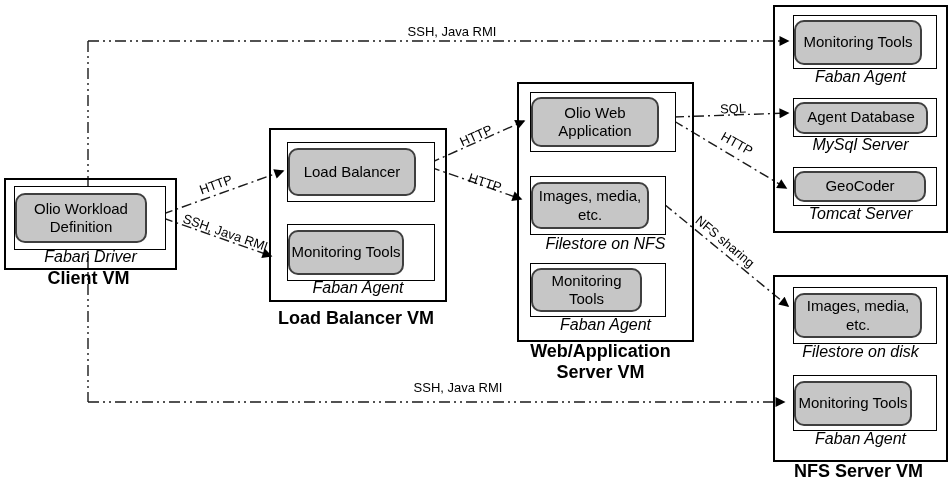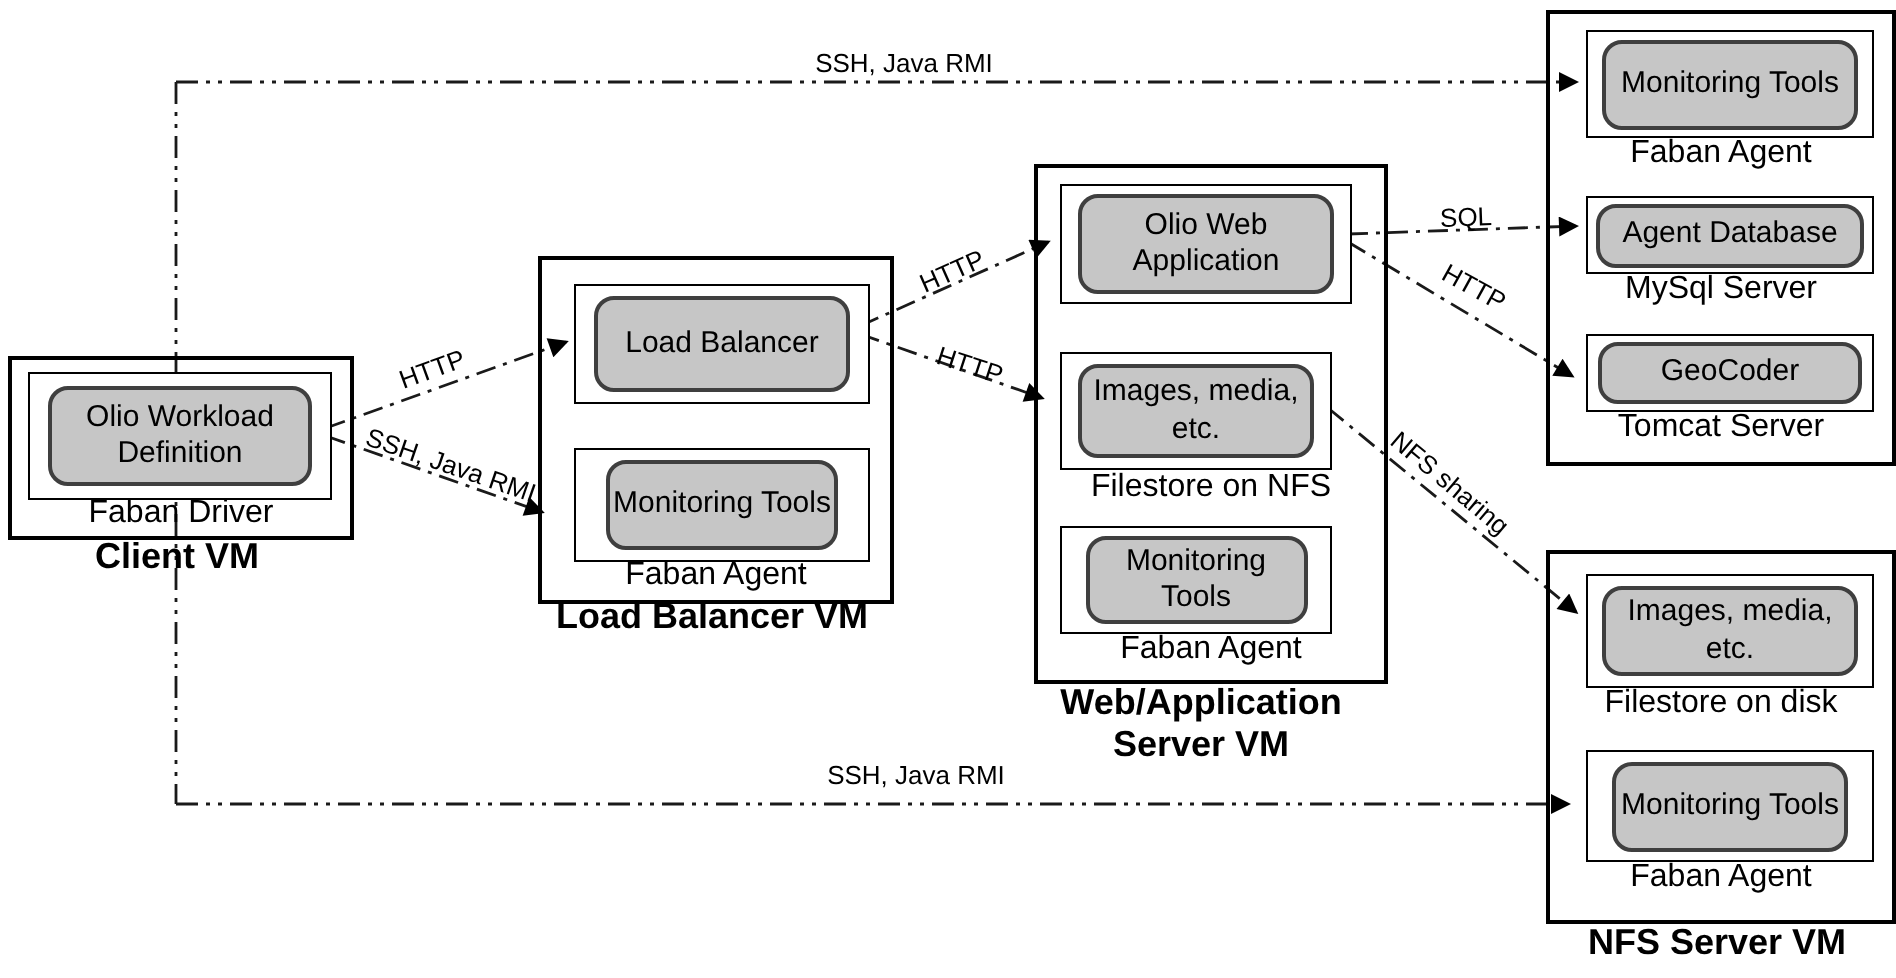--- a/index.html
+++ b/index.html
@@ -15,37 +15,38 @@
   .vm{
     position:absolute;
     border:2px solid #000;
     background:transparent;
     z-index:2;
   }
   .server{
     position:absolute;
     background:#ffffff;
     border:1.5px solid #000;
-    display:flex;align-items:center;justify-content:center;
+    display:flex;align-items:center;justify-content:flex-start;
   }
   .comp{
     background:#c6c6c6;
     border:2px solid #3f3f3f;
     border-radius:10px;
     display:flex;align-items:center;justify-content:center;
     text-align:center;
     font-size:15px;line-height:1.22;
     color:#000;
   }
   .server-name{
     position:absolute;left:0;width:100%;
     text-align:center;
     font-size:16px;line-height:1.1;
     color:#000;
     z-index:3;
+    font-style:italic;
   }
   .vm-label{
     position:absolute;
     text-align:center;
     font-size:18px;font-weight:bold;line-height:21px;
     color:#000;
     z-index:3;
   }
   .wire-label{
     position:absolute;
@@ -100,21 +101,21 @@
         <span>Load Balancer</span>
       </div>
     </div>
     <div class="server" style="left:16px;top:94px;width:146px;height:55px">
       <div class="comp" style="width:112px;height:41px">
         <span>Monitoring Tools</span>
       </div>
     </div>
     <div class="server-name" style="top:149px">Faban Agent</div>
   </div>
-  <div class="vm-label" style="left:249px;top:298px;width:214px">Load Balancer VM</div>
+  <div class="vm-label" style="left:249px;top:308px;width:214px">Load Balancer VM</div>
 
   <div class="vm" style="left:517px;top:82px;width:173px;height:256px">
     <div class="server" style="left:11px;top:8px;width:144px;height:58px">
       <div class="comp" style="width:124px;height:46px">
         <span>Olio Web Application</span>
       </div>
     </div>
     <div class="server" style="left:11px;top:92px;width:134px;height:57px">
       <div class="comp" style="width:114px;height:43px">
         <span>Images, media, etc.</span>

